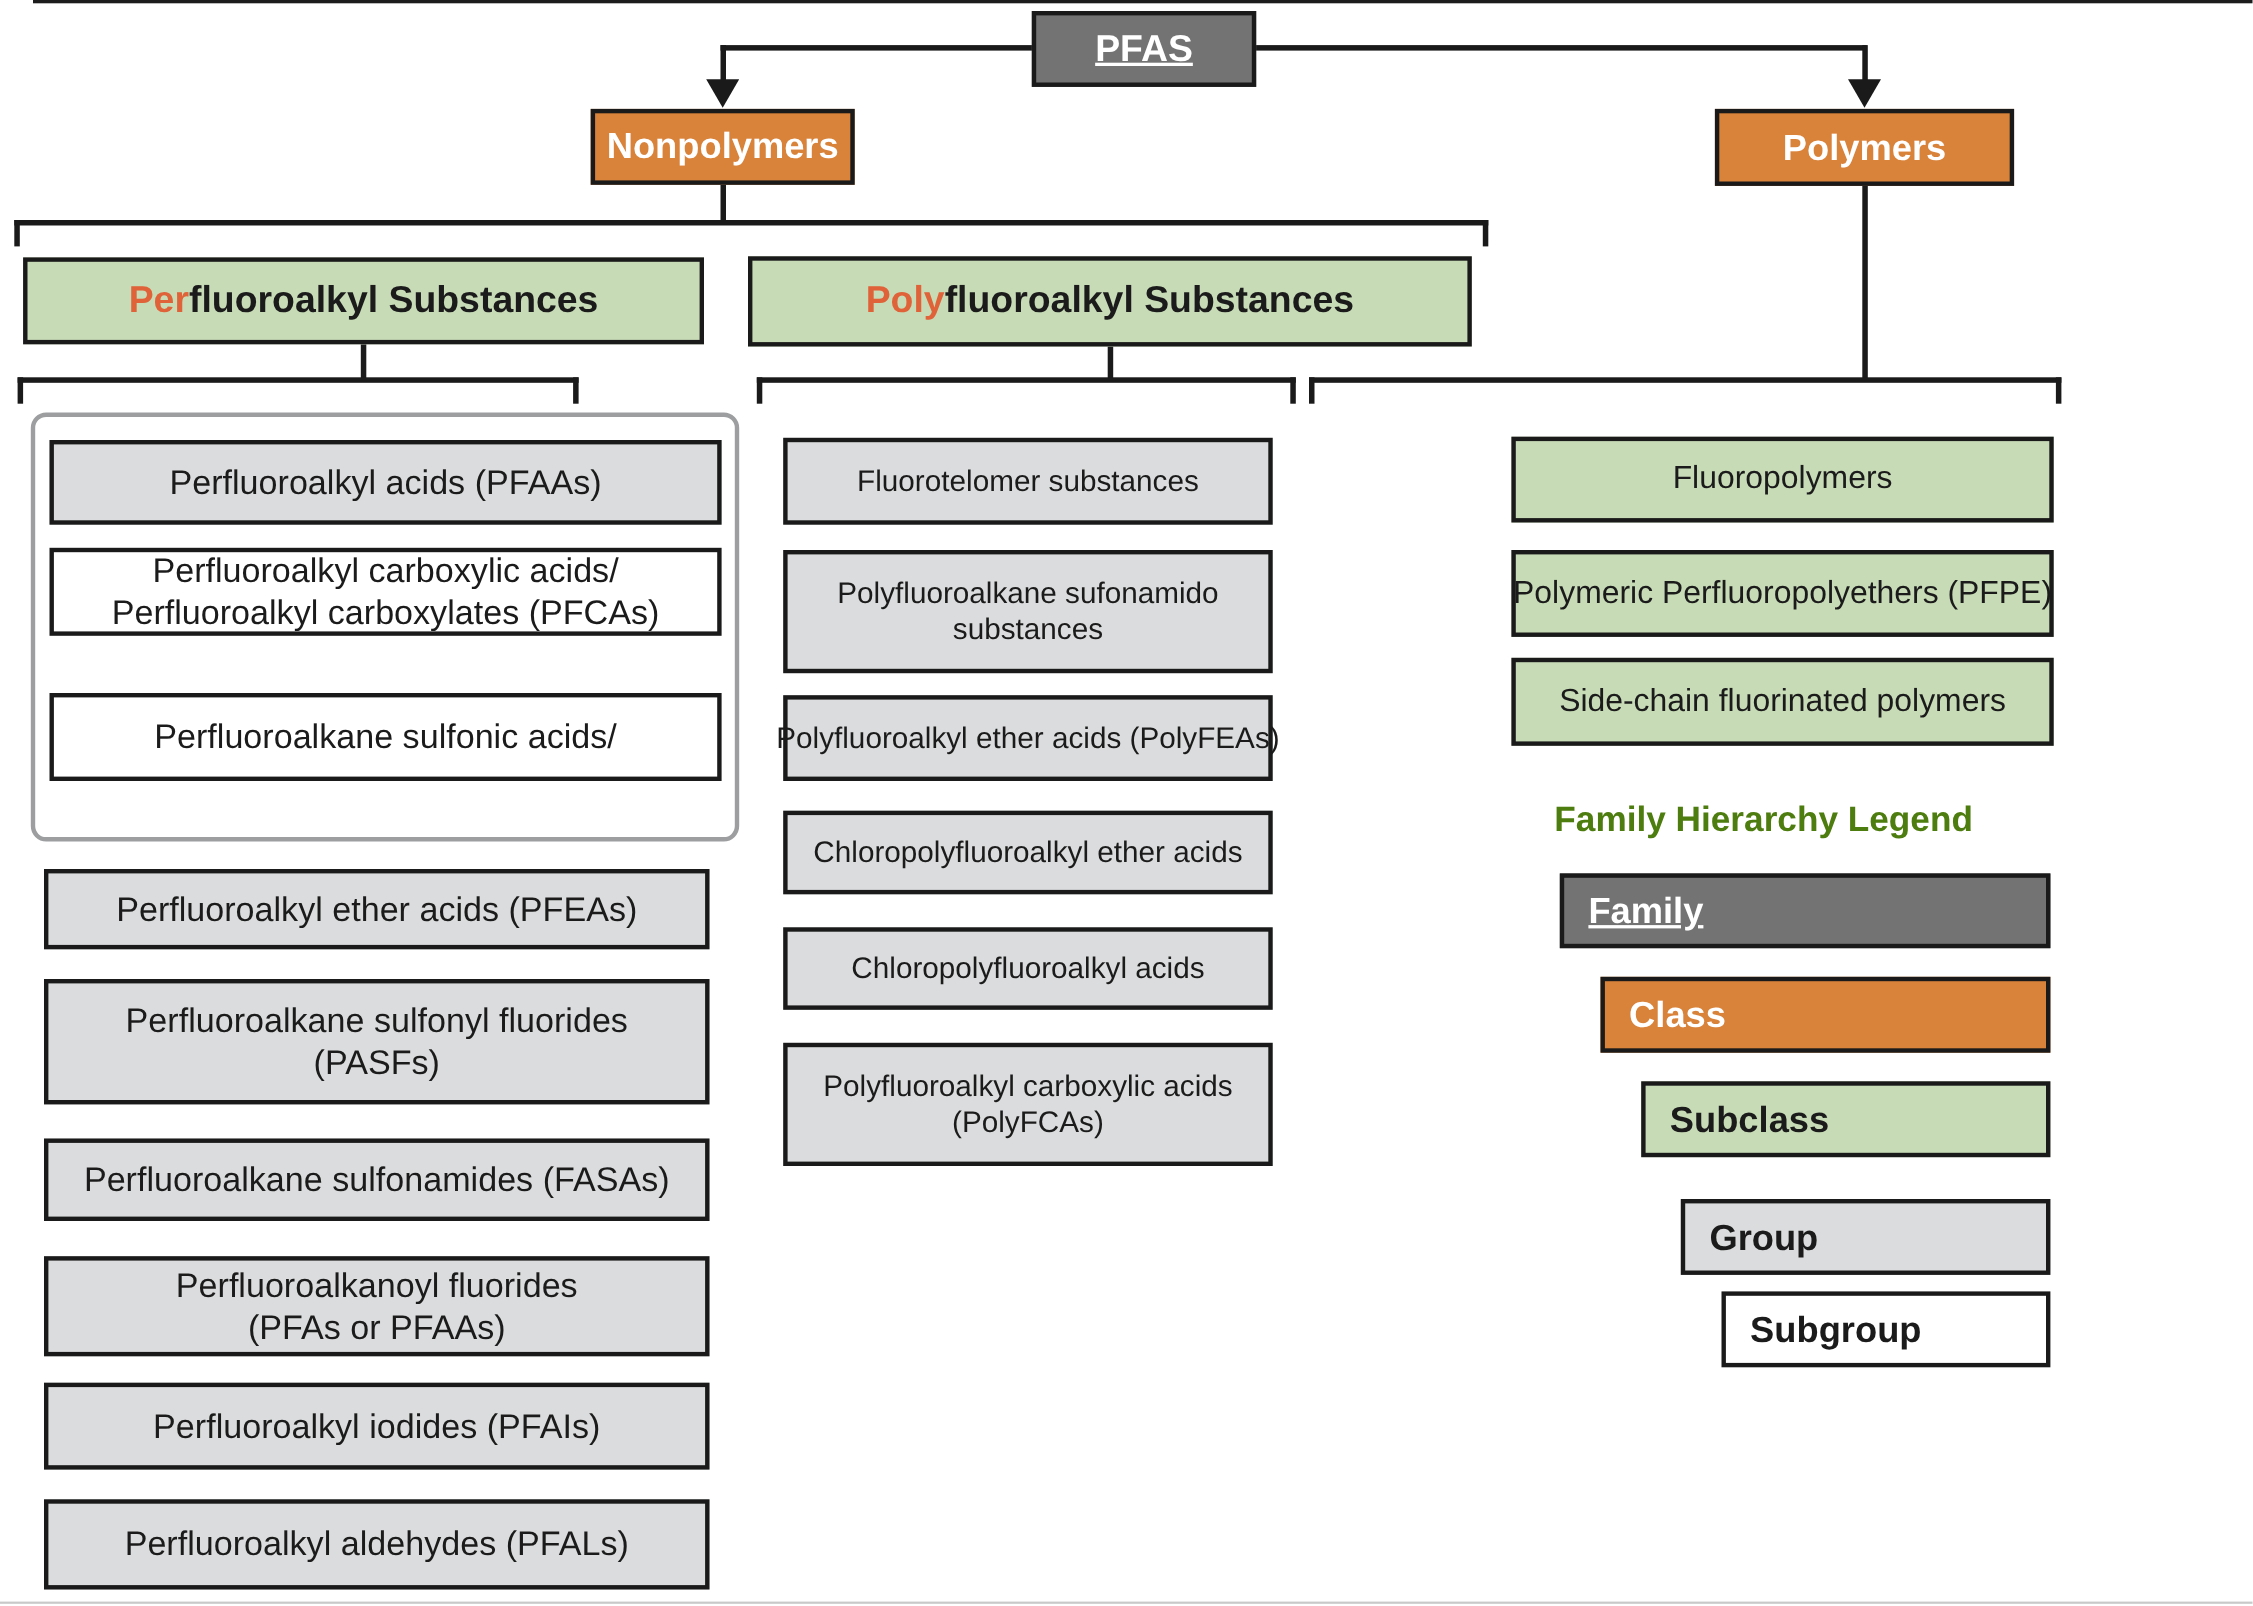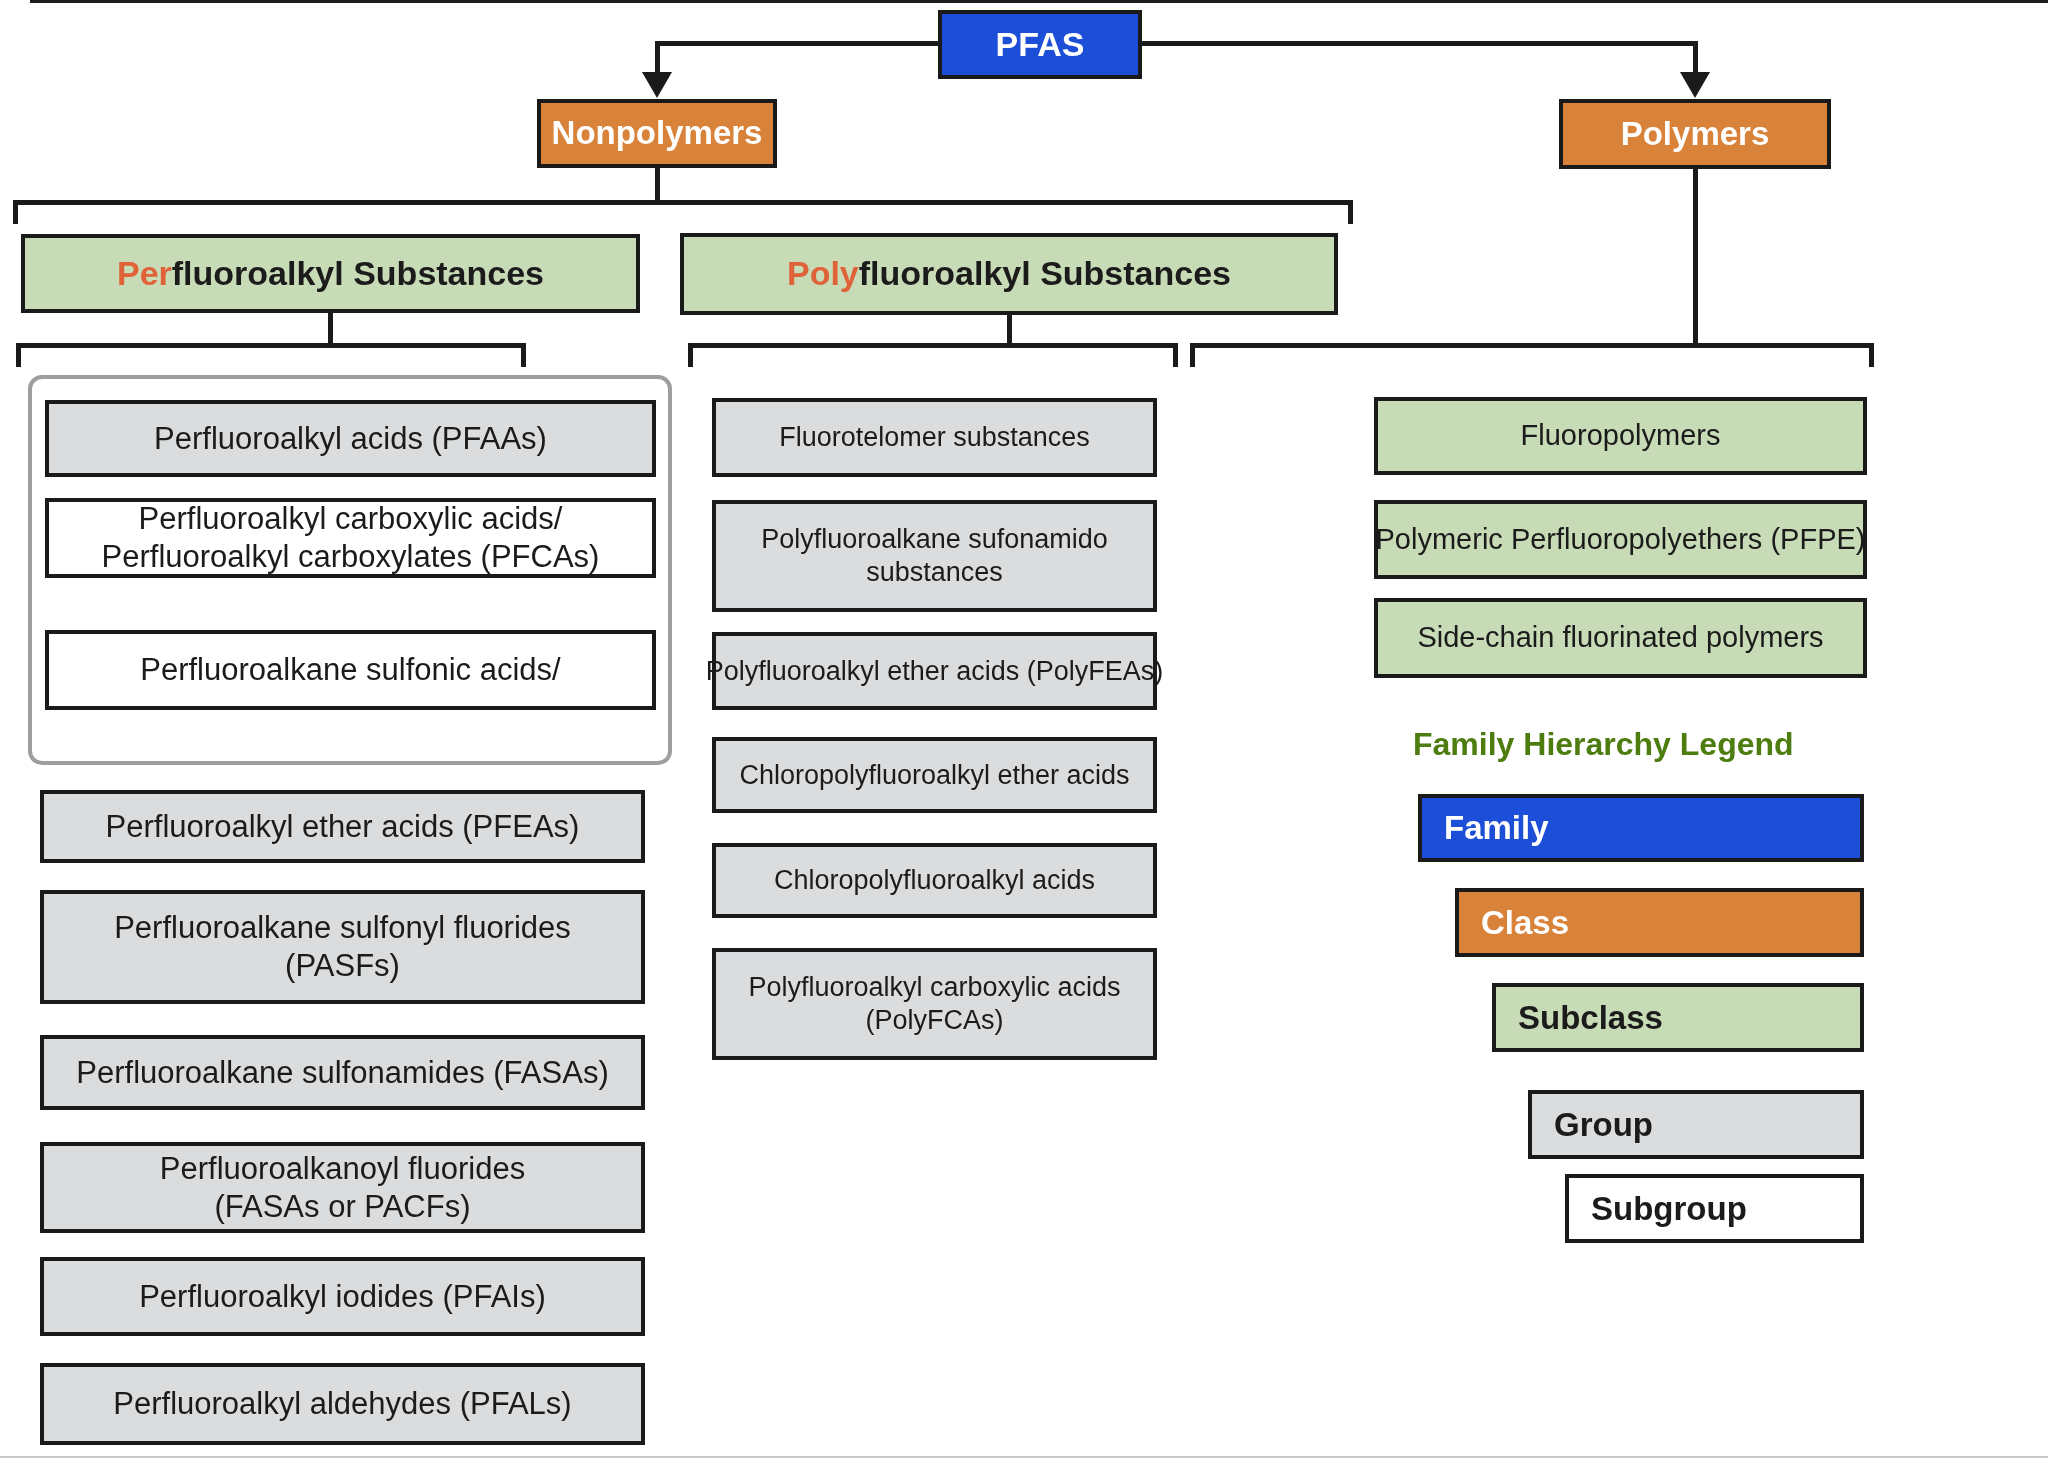--- a/index.html
+++ b/index.html
@@ -9,21 +9,21 @@
   }
   .box{
     position:absolute;box-sizing:border-box;border:4px solid #1a1a1a;
     display:flex;flex-direction:column;align-items:center;justify-content:center;
     text-align:center;line-height:1.22;
   }
   .box span{display:block;white-space:nowrap;}
   .fill-grey{background:#dbdcdd;}
   .fill-green{background:#c7dbb6;}
   .fill-orange{background:#d8823a;}
-  .fill-blue{background:#1d4ed8;}
+  .fill-blue{background:#737373;text-decoration:underline;}
   .fill-white{background:#ffffff;}
   .leftcol{font-size:31px;}
   .midcol{font-size:27px;}
   .rightcol{font-size:29px;}
   .classbox{font-size:33px;font-weight:bold;color:#ffffff;}
   .familybox{font-size:34px;font-weight:bold;color:#ffffff;}
   .header{font-size:34px;font-weight:bold;}
   .header .prefix{display:inline;font-style:normal;color:#e06238;}
   .header .rest{display:inline;color:#1b1b1b;}
   .conn{position:absolute;background:#1a1a1a;}
@@ -116,21 +116,21 @@
   </div>
   <div class="box fill-grey leftcol" style="left:40px;top:890px;width:605px;height:114px;">
     <span>Perfluoroalkane sulfonyl fluorides</span>
     <span>(PASFs)</span>
   </div>
   <div class="box fill-grey leftcol" style="left:40px;top:1035px;width:605px;height:75px;">
     <span>Perfluoroalkane sulfonamides (FASAs)</span>
   </div>
   <div class="box fill-grey leftcol" style="left:40px;top:1142px;width:605px;height:91px;">
     <span>Perfluoroalkanoyl fluorides</span>
-    <span>(FASAs or PACFs)</span>
+    <span>(PFAs or PFAAs)</span>
   </div>
   <div class="box fill-grey leftcol" style="left:40px;top:1257px;width:605px;height:79px;">
     <span>Perfluoroalkyl iodides (PFAIs)</span>
   </div>
   <div class="box fill-grey leftcol" style="left:40px;top:1363px;width:605px;height:82px;">
     <span>Perfluoroalkyl aldehydes (PFALs)</span>
   </div>
 
   <div class="box fill-grey midcol" style="left:712px;top:398px;width:445px;height:79px;">
     <span>Fluorotelomer substances</span>

